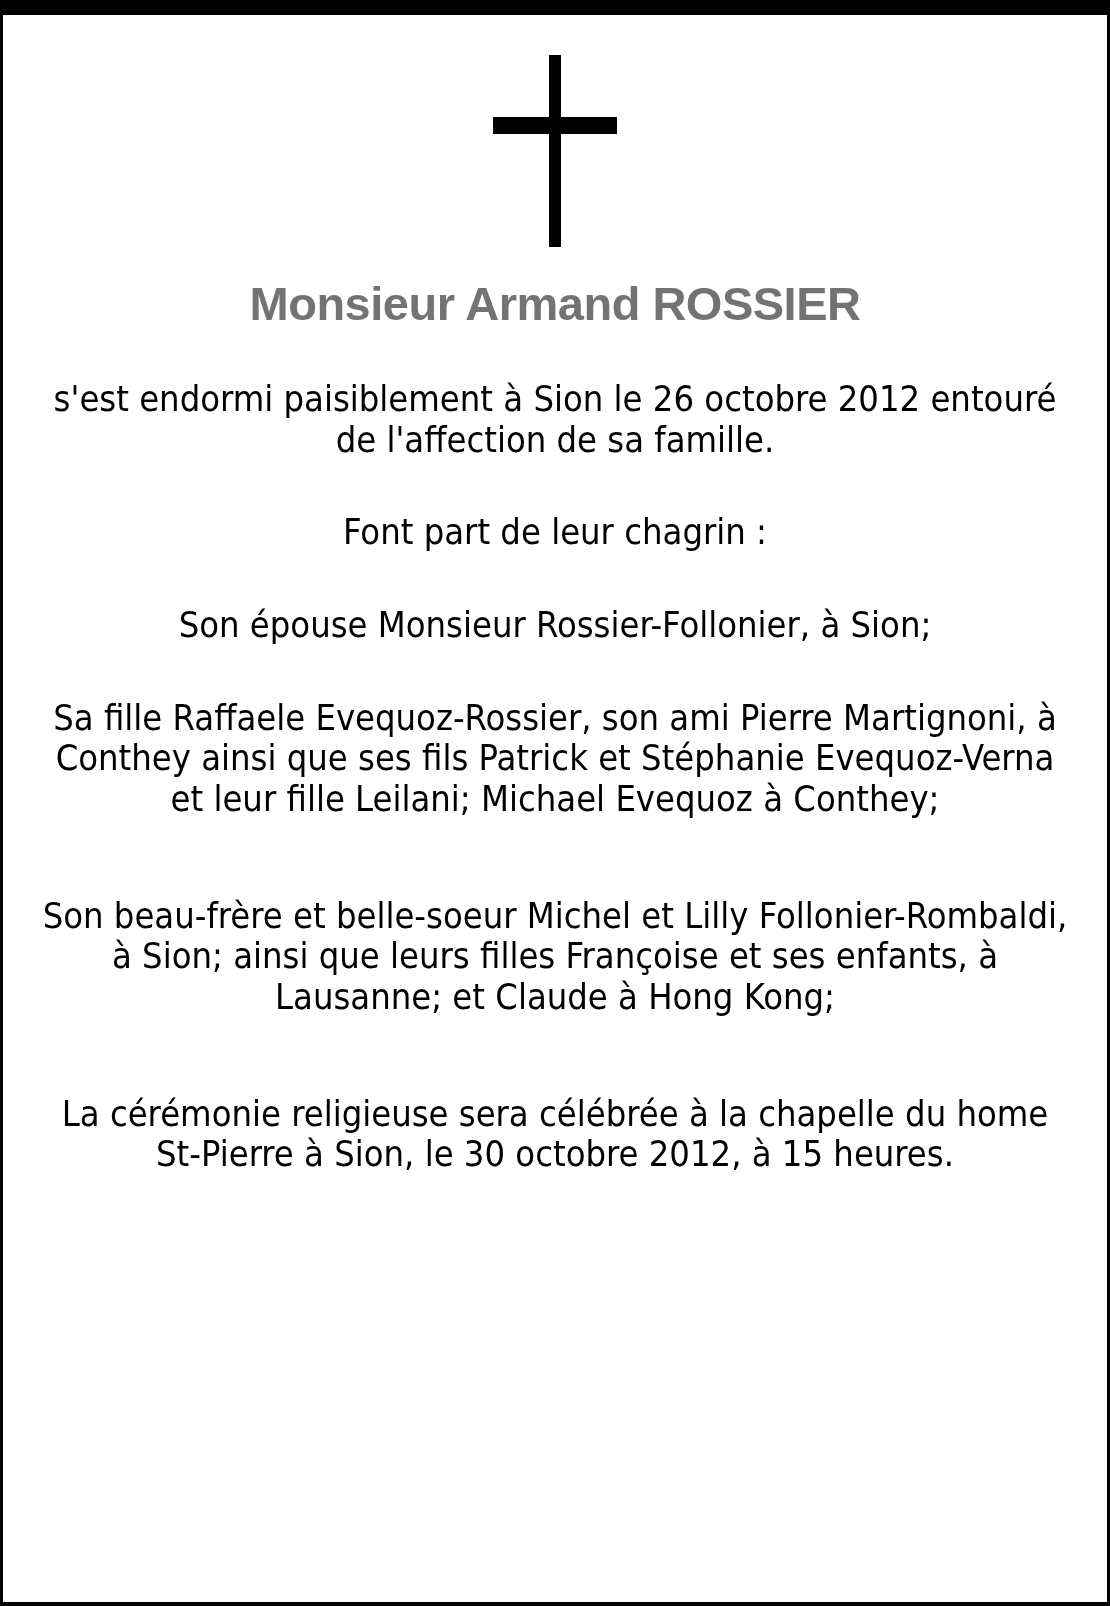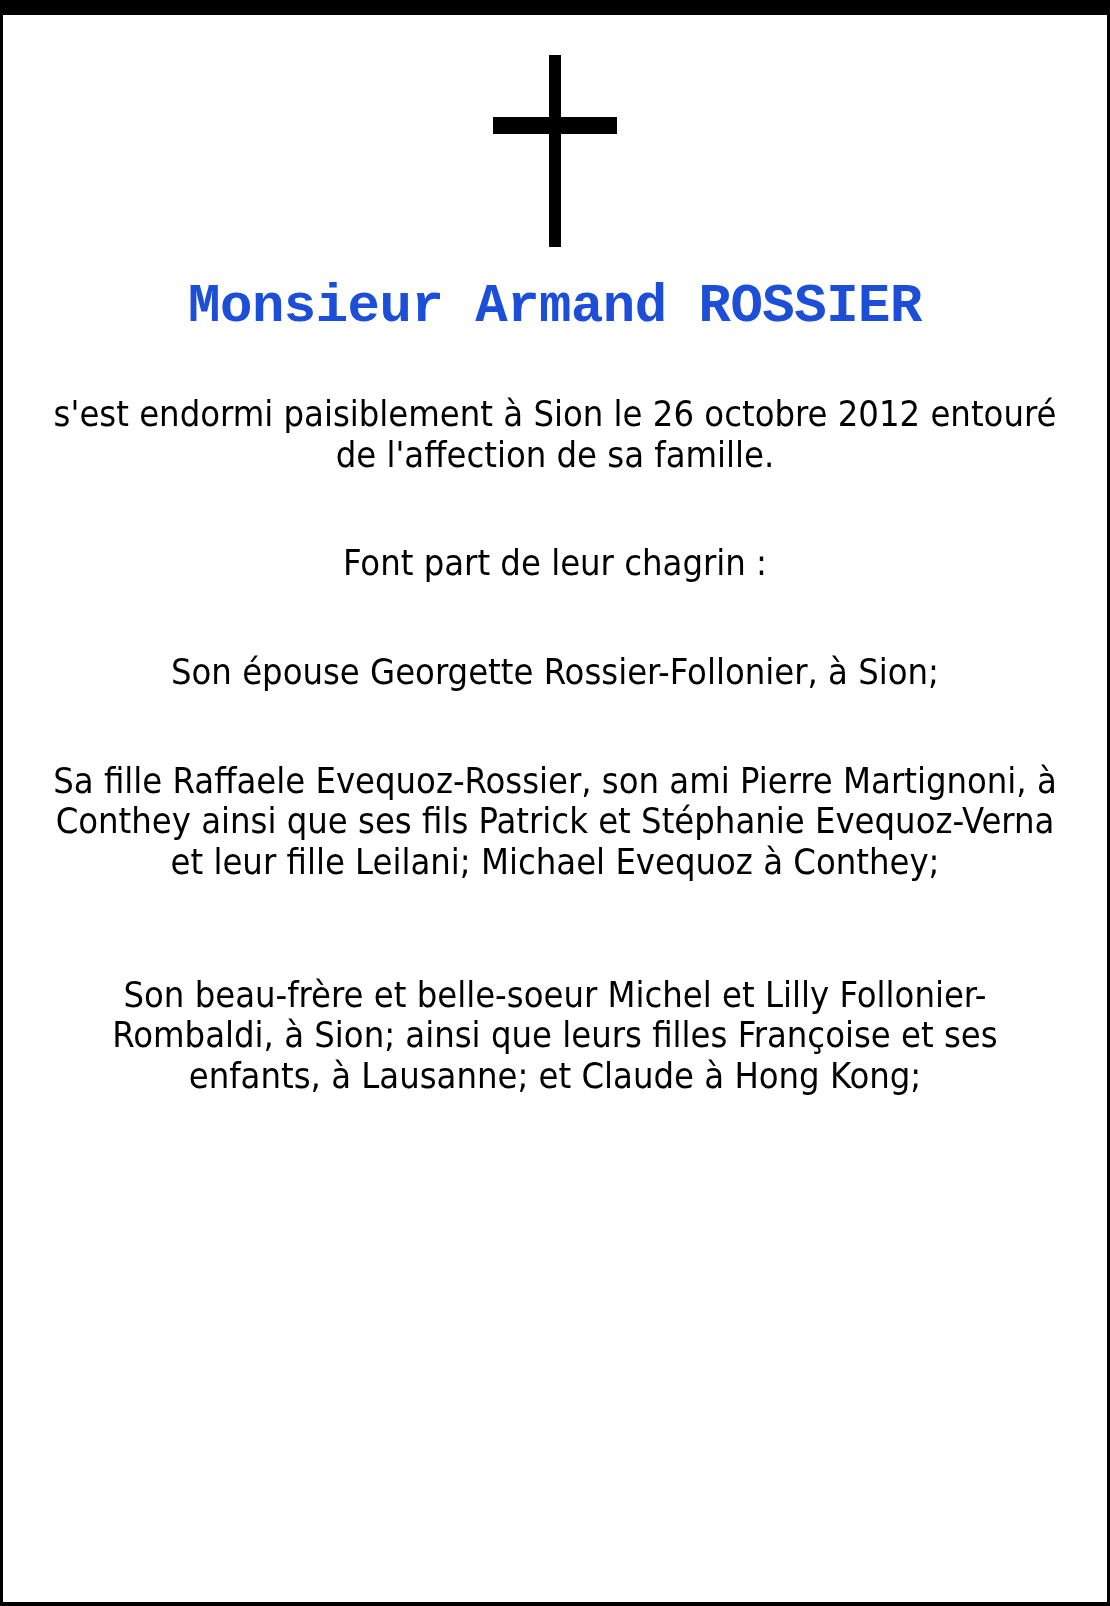--- a/index.html
+++ b/index.html
@@ -63,35 +63,35 @@
     margin-left: -62px;
     background: #000000;
   }
 
   .body-wrap {
     padding: 0 26px;
     text-align: center;
   }
 
   .deceased-name {
-    font-family: Liberation Mono, monospace;
+    font-family: Liberation Sans, sans-serif;
     font-weight: 700;
-    font-size: 54px;
+    font-size: 47px;
     line-height: 1.0;
     letter-spacing: -0.5px;
-    color: #1d4ed8;
+    color: #737373;
     margin: 20px 0 0 0;
     white-space: nowrap;
   }
 
   .para {
     font-size: 36px;
     line-height: 1.13;
     color: #000000;
-    margin: 16px;
+    margin: 8px;
     padding: 0 4px;
   }
 
   .gap-lg { height: 44px; }
   .gap-md { height: 36px; }
   .gap-sm { height: 30px; }
 
   .para.tight { padding: 0 2px; }
 </style>
 </head>
@@ -115,38 +115,39 @@
     <div class="gap-lg"></div>
 
     <p class="para">s'est endormi paisiblement à Sion le 26 octobre 2012 entouré de l'affection de sa famille.</p>
 
     <div class="gap-md"></div>
 
     <p class="para">Font part de leur chagrin :</p>
 
     <div class="gap-md"></div>
 
-    <p class="para">Son épouse Georgette Rossier-Follonier, à Sion;</p>
+    <p class="para">Son épouse Monsieur Rossier-Follonier, à Sion;</p>
 
     <div class="gap-md"></div>
 
     <p class="para tight">Sa fille Raffaele Evequoz-Rossier, son ami Pierre Martignoni, à Conthey ainsi que ses fils Patrick et Stéphanie Evequoz-Verna et leur fille Leilani; Michael Evequoz à Conthey;</p>
 
     <div class="gap-sm"></div>
 
 
     <div class="gap-sm"></div>
 
     <p class="para tight">Son beau-frère et belle-soeur Michel et Lilly Follonier-Rombaldi, à Sion; ainsi que leurs filles Françoise et ses enfants, à Lausanne; et Claude à Hong Kong;</p>
 
     <div class="gap-sm"></div>
 
 
     <div class="gap-sm"></div>
 
+    <p class="para tight">La cérémonie religieuse sera célébrée à la chapelle du home St-Pierre à Sion, le 30 octobre 2012, à 15 heures.</p>
 
     <div class="gap-sm"></div>
 
 
     <div class="gap-sm"></div>
 
 
   </div>
 </div>
 

